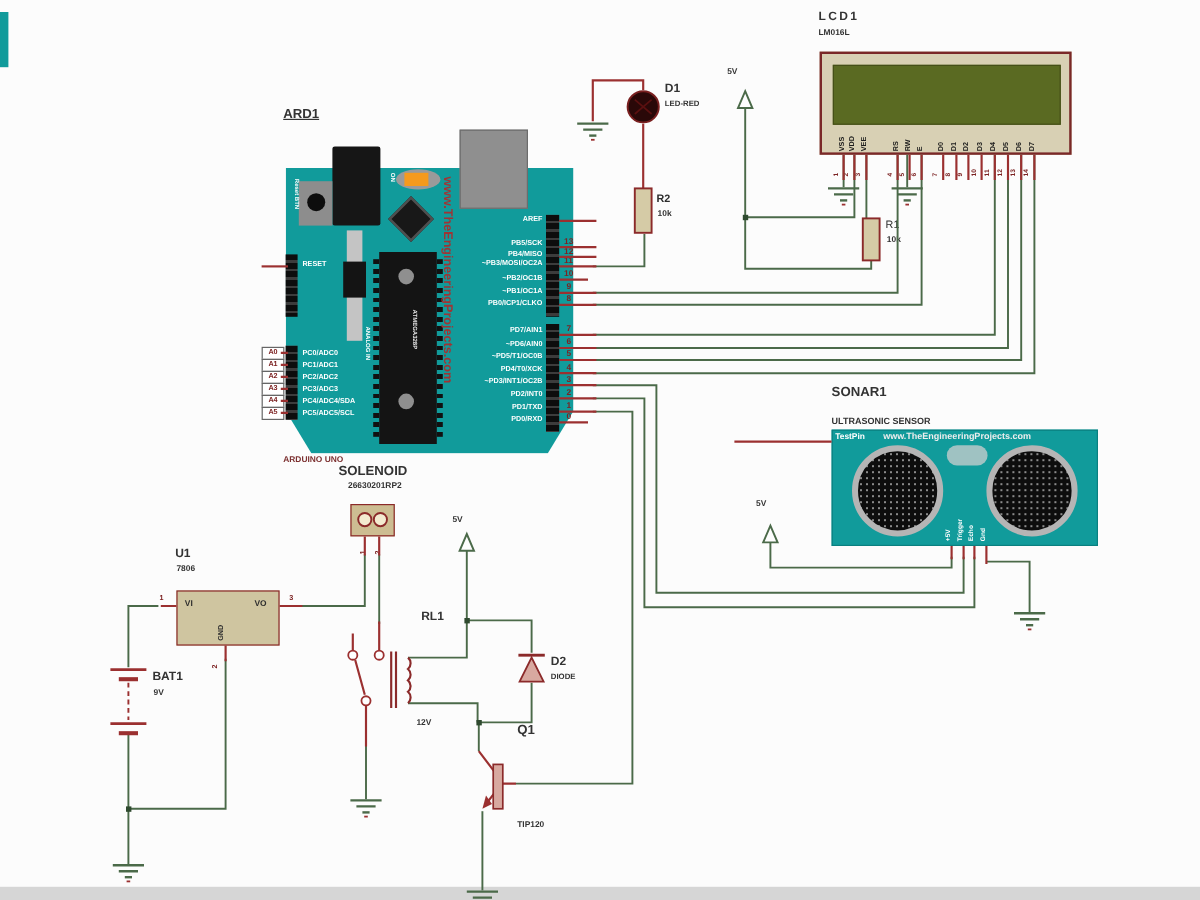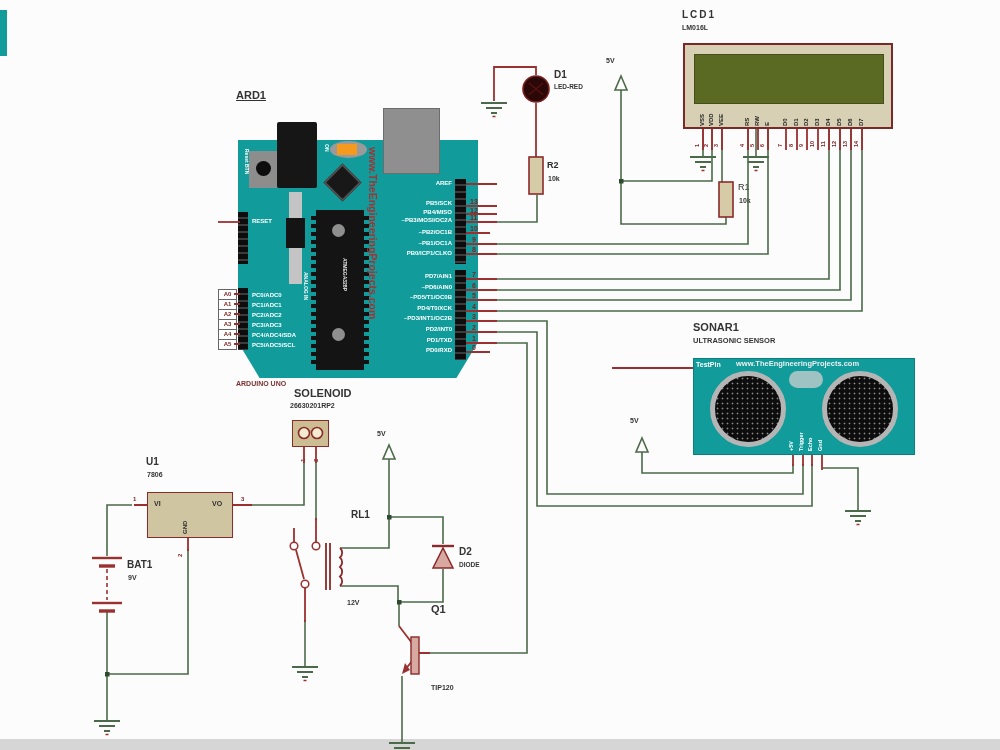--- a/index.html
+++ b/index.html
@@ -137,21 +137,21 @@
   <div class="lbl vt lcdnum" style="left:778px;top:147px;">7</div>
   <div class="lbl vt lcdnum" style="left:789px;top:147px;">8</div>
   <div class="lbl vt lcdnum" style="left:799px;top:147px;">9</div>
   <div class="lbl vt lcdnum" style="left:810px;top:147px;">10</div>
   <div class="lbl vt lcdnum" style="left:821px;top:147px;">11</div>
   <div class="lbl vt lcdnum" style="left:832px;top:147px;">12</div>
   <div class="lbl vt lcdnum" style="left:843px;top:147px;">13</div>
   <div class="lbl vt lcdnum" style="left:854px;top:147px;">14</div>
 
   <div class="lbl ref" style="left:693px;top:322px;">SONAR1</div>
-  <div class="lbl" style="left:693px;top:337px;font-size:7.5px;font-weight:bold;color:#333;">ULTRASONIC SENSOR</div>
+  <div class="lbl" style="left:693px;top:347px;font-size:7.5px;font-weight:bold;color:#333;">ULTRASONIC SENSOR</div>
   <div class="abs" style="left:693px;top:358px;width:222px;height:97px;background:#119b9b;border:1px solid #0a8080;box-sizing:border-box;"></div>
   <div class="lbl" style="left:696px;top:361px;font-size:7px;font-weight:bold;color:#fff;">TestPin</div>
   <div class="lbl" style="left:736px;top:360px;font-size:7.5px;font-weight:bold;color:#eee;">www.TheEngineeringProjects.com</div>
   <div class="abs" style="left:710px;top:371px;width:76px;height:76px;border-radius:50%;background:#0d0d0d;border:5px solid #b5b5b5;box-sizing:border-box;
               background-image:radial-gradient(circle,#8a8a8a 0.8px,transparent 1.1px);background-size:5px 5px;"></div>
   <div class="abs" style="left:822px;top:371px;width:76px;height:76px;border-radius:50%;background:#0d0d0d;border:5px solid #b5b5b5;box-sizing:border-box;
               background-image:radial-gradient(circle,#8a8a8a 0.8px,transparent 1.1px);background-size:5px 5px;"></div>
   <div class="abs" style="left:789px;top:371px;width:34px;height:17px;border-radius:9px;background:#9fc2c2;"></div>
   <div class="lbl vt pinw" style="left:789px;top:451px;font-size:5.5px;">+5V</div>
   <div class="lbl vt pinw" style="left:799px;top:451px;font-size:5.5px;">Trigger</div>
@@ -164,21 +164,21 @@
   <div class="lbl" style="left:154px;top:500px;font-size:7px;font-weight:bold;">VI</div>
   <div class="lbl" style="left:212px;top:500px;font-size:7px;font-weight:bold;">VO</div>
   <div class="lbl vt" style="left:182px;top:534px;font-size:6px;font-weight:bold;">GND</div>
   <div class="lbl pn" style="left:133px;top:496px;font-size:6px;">1</div>
   <div class="lbl pn" style="left:241px;top:496px;font-size:6px;">3</div>
   <div class="lbl vt pn" style="left:177px;top:557px;font-size:6px;">2</div>
 
   <div class="lbl ref2" style="left:127px;top:560px;">BAT1</div>
   <div class="lbl val" style="left:128px;top:574px;">9V</div>
 
-  <div class="lbl ref" style="left:294px;top:388px;">SOLENOID</div>
+  <div class="lbl ref" style="left:282px;top:388px;">SOLENOID</div>
   <div class="lbl val" style="left:290px;top:402px;">26630201RP2</div>
   <div class="abs" style="left:292px;top:420px;width:37px;height:27px;background:#cdbd92;border:1.5px solid #8b2a2a;box-sizing:border-box;"></div>
   <div class="lbl vt pn" style="left:300px;top:462px;font-size:6px;">1</div>
   <div class="lbl vt pn" style="left:313px;top:462px;font-size:6px;">2</div>
 
   <div class="lbl ref2" style="left:351px;top:510px;">RL1</div>
   <div class="lbl val" style="left:347px;top:599px;">12V</div>
   <div class="lbl ref2" style="left:554px;top:70px;">D1</div>
   <div class="lbl val2" style="left:554px;top:84px;">LED-RED</div>
   <div class="lbl" style="left:547px;top:161px;font-size:9px;font-weight:bold;">R2</div>

